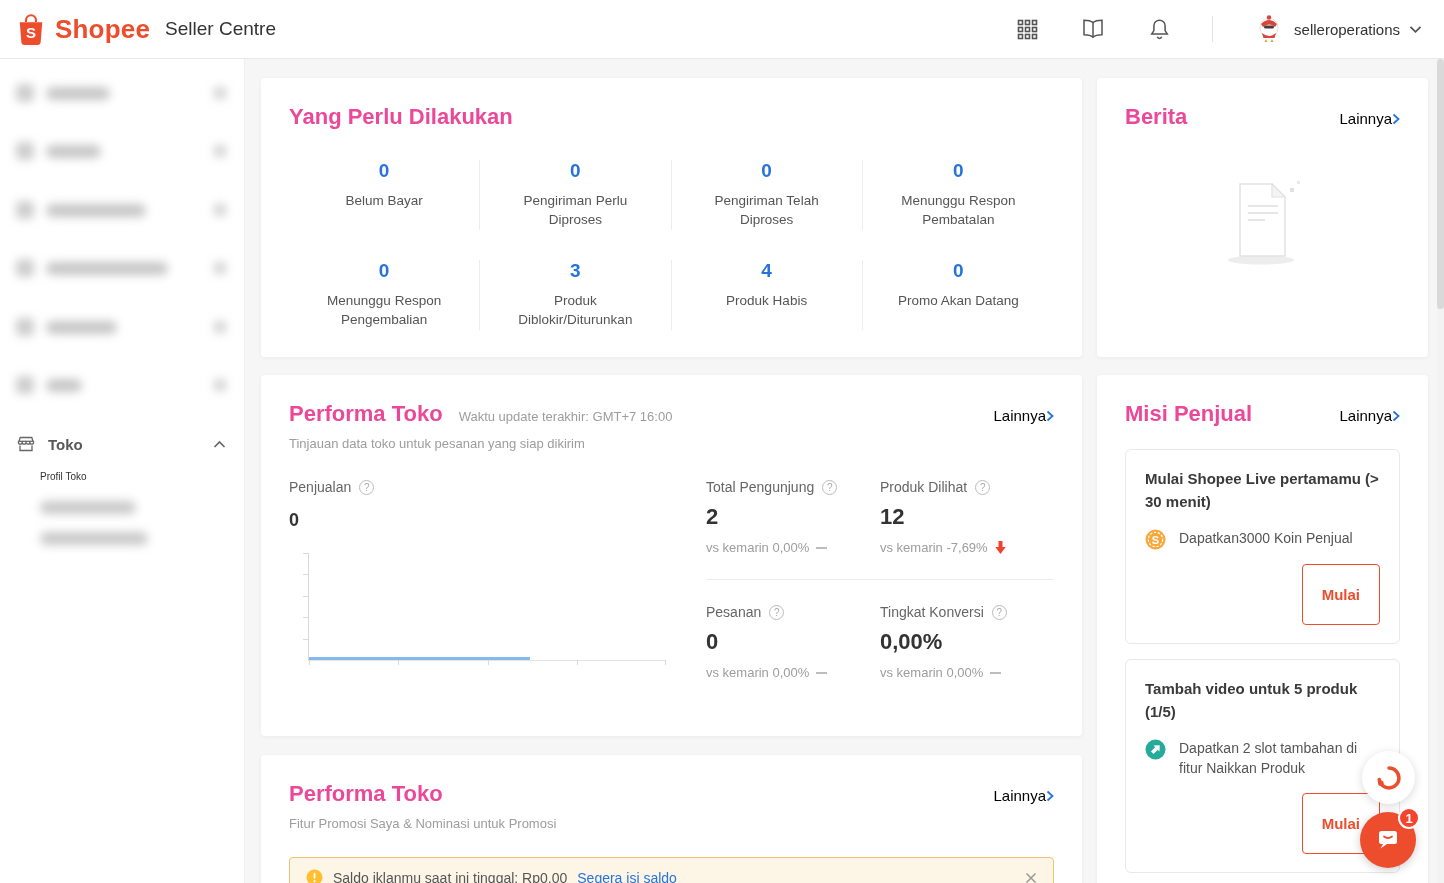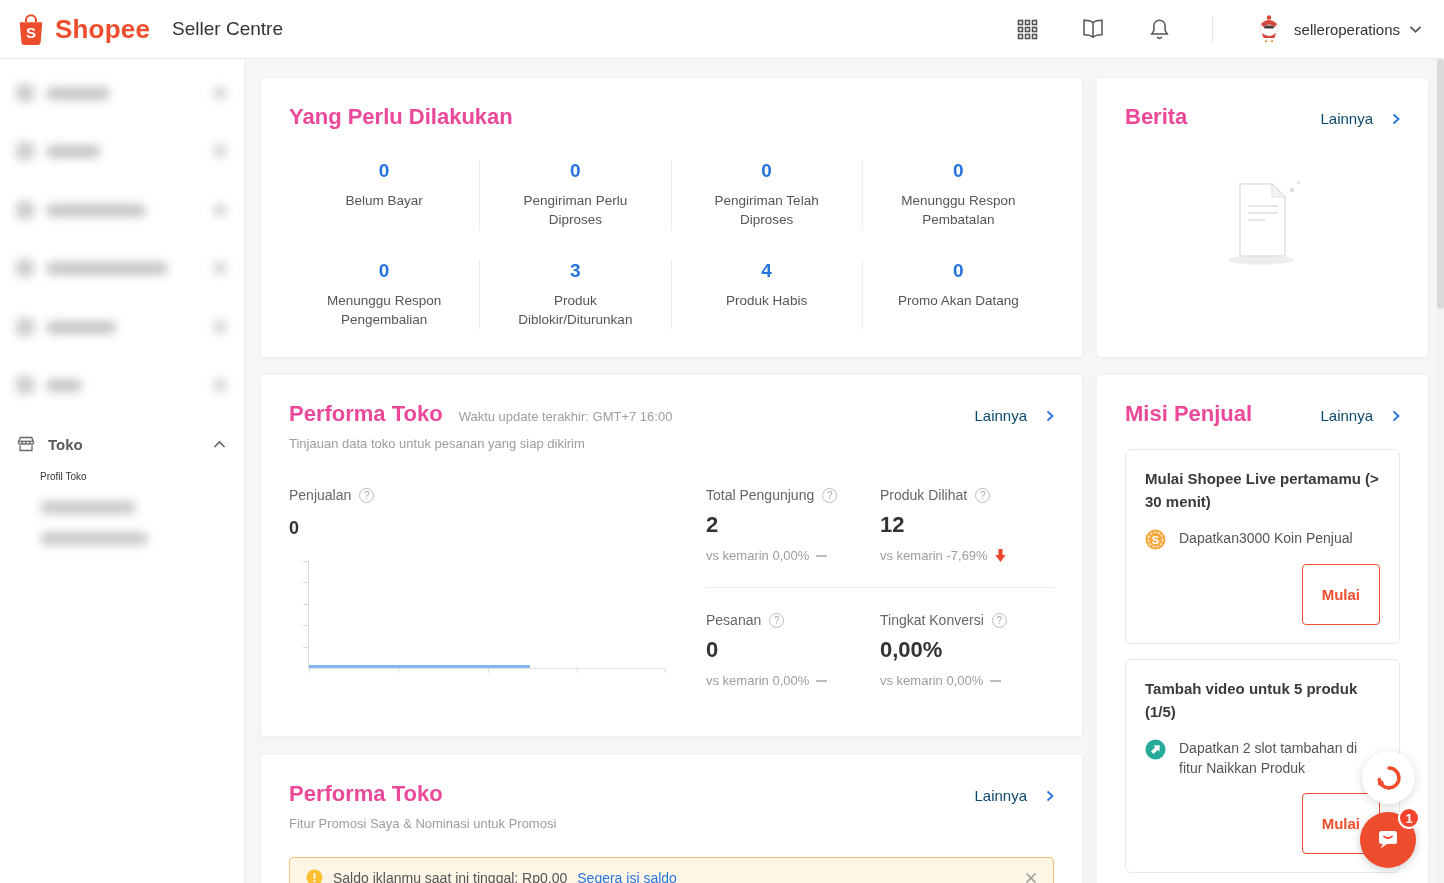--- a/index.html
+++ b/index.html
@@ -12,21 +12,21 @@
   button { font: inherit; background: none; border: none; padding: 0; cursor: pointer; color: inherit; }
 
   
   .header {
     position: absolute; left: 0; top: 0; width: 1444px; height: 59px;
     background: #fff; border-bottom: 1px solid #e9e9e9;
     display: flex; align-items: center; padding: 0 22px 0 16px; z-index: 30;
   }
   .logo { display: flex; align-items: center; gap: 9px; }
   .brand { font-size: 26px; font-weight: 700; color: #ee4d2d; letter-spacing: .2px; }
-  .product { font-size: 19px; color: #333; margin-left: 13px; }
+  .product { font-size: 19px; color: #333; margin-left: 6px; }
   .h-right { margin-left: auto; display: flex; align-items: center; gap: 40px; }
   .hicon { display: flex; align-items: center; justify-content: center; width: 26px; height: 26px; }
   .v-div { width: 1px; height: 26px; background: #e3e3e3; }
   .user { display: flex; align-items: center; gap: 9px; }
   .username { font-size: 15px; color: #333; }
 
   
   .sidebar {
     position: absolute; left: 0; top: 59px; width: 245px; bottom: 0;
     background: #fff; border-right: 1px solid #efefef; z-index: 5;
@@ -38,34 +38,34 @@
   .toko-label { font-size: 15px; font-weight: 700; color: #595959; margin-left: 12px; }
   .sub-item { position: absolute; left: 40px; right: 18px; height: 18px; display: flex; align-items: center; font-size: 10px; color: #333; }
   .blur-sub { height: 13px; border-radius: 7px; background: #c9c9c9; filter: blur(5px); }
 
   
   .card { position: absolute; background: #fff; border-radius: 4px; box-shadow: 0 1px 4px rgba(0,0,0,.05); overflow: hidden; }
   .card-pad { padding: 26px 28px; }
   .card-h { display: flex; align-items: baseline; }
   .card-title { font-size: 22px; font-weight: 700; color: #ec4899; }
   .card-sub { font-size: 13px; color: #9d9d9d; margin-top: 9px; }
-  .more { margin-left: auto; display: flex; align-items: center; gap: 19px; color: #0c4a6e; font-size: 15px; }
+  .more { margin-left: auto; display: flex; align-items: center; gap: 0; color: #000000; font-size: 15px; }
 
   
   #todo-card { left: 261px; top: 78px; width: 821px; height: 279px; }
   .todo-grid { display: grid; grid-template-columns: repeat(4, 1fr); row-gap: 30px; margin-top: 30px; text-align: center; }
   .todo-cell { padding: 0 18px; border-right: 1px solid #ededed; cursor: pointer; }
   .todo-cell:nth-child(4n) { border-right: none; }
   .todo-val { font-size: 19px; font-weight: 700; color: #2673dd; }
   .todo-lab { font-size: 13.5px; color: #555; margin-top: 10px; line-height: 1.4; }
 
   
   #perf-card { left: 261px; top: 375px; width: 821px; height: 361px; }
   .updated { font-size: 13px; color: #9d9d9d; margin-left: 16px; }
-  .perf-body { display: flex; margin-top: 36px; }
+  .perf-body { display: flex; margin-top: 28px; }
   .chart-col { width: 391px; flex: none; }
   .metric-label { display: flex; align-items: center; gap: 8px; font-size: 14px; color: #666; }
   .help { width: 15px; height: 15px; border-radius: 50%; border: 1px solid #bcbcbc; color: #aaa;
           font-size: 10px; display: inline-flex; align-items: center; justify-content: center; flex: none; }
   .sales-val { font-size: 18px; font-weight: 700; color: #333; margin-top: 15px; }
   .plot { position: relative; height: 108px; margin: 22px 14px 0 19px; border-left: 1px solid #d9d9d9; border-bottom: 1px solid #e4e4e4; }
   .ytick { position: absolute; left: -6px; width: 6px; height: 1px; background: #d9d9d9; }
   .xtick { position: absolute; bottom: -5px; width: 1px; height: 5px; background: #d9d9d9; }
   .sales-line { position: absolute; left: 0; bottom: 0; height: 3px; background: #85b8ef; width: 62%; }
   .x-labels { display: flex; justify-content: space-between; margin: 9px -4px 0 2px; font-size: 12.5px; color: #8a8a8a; }

